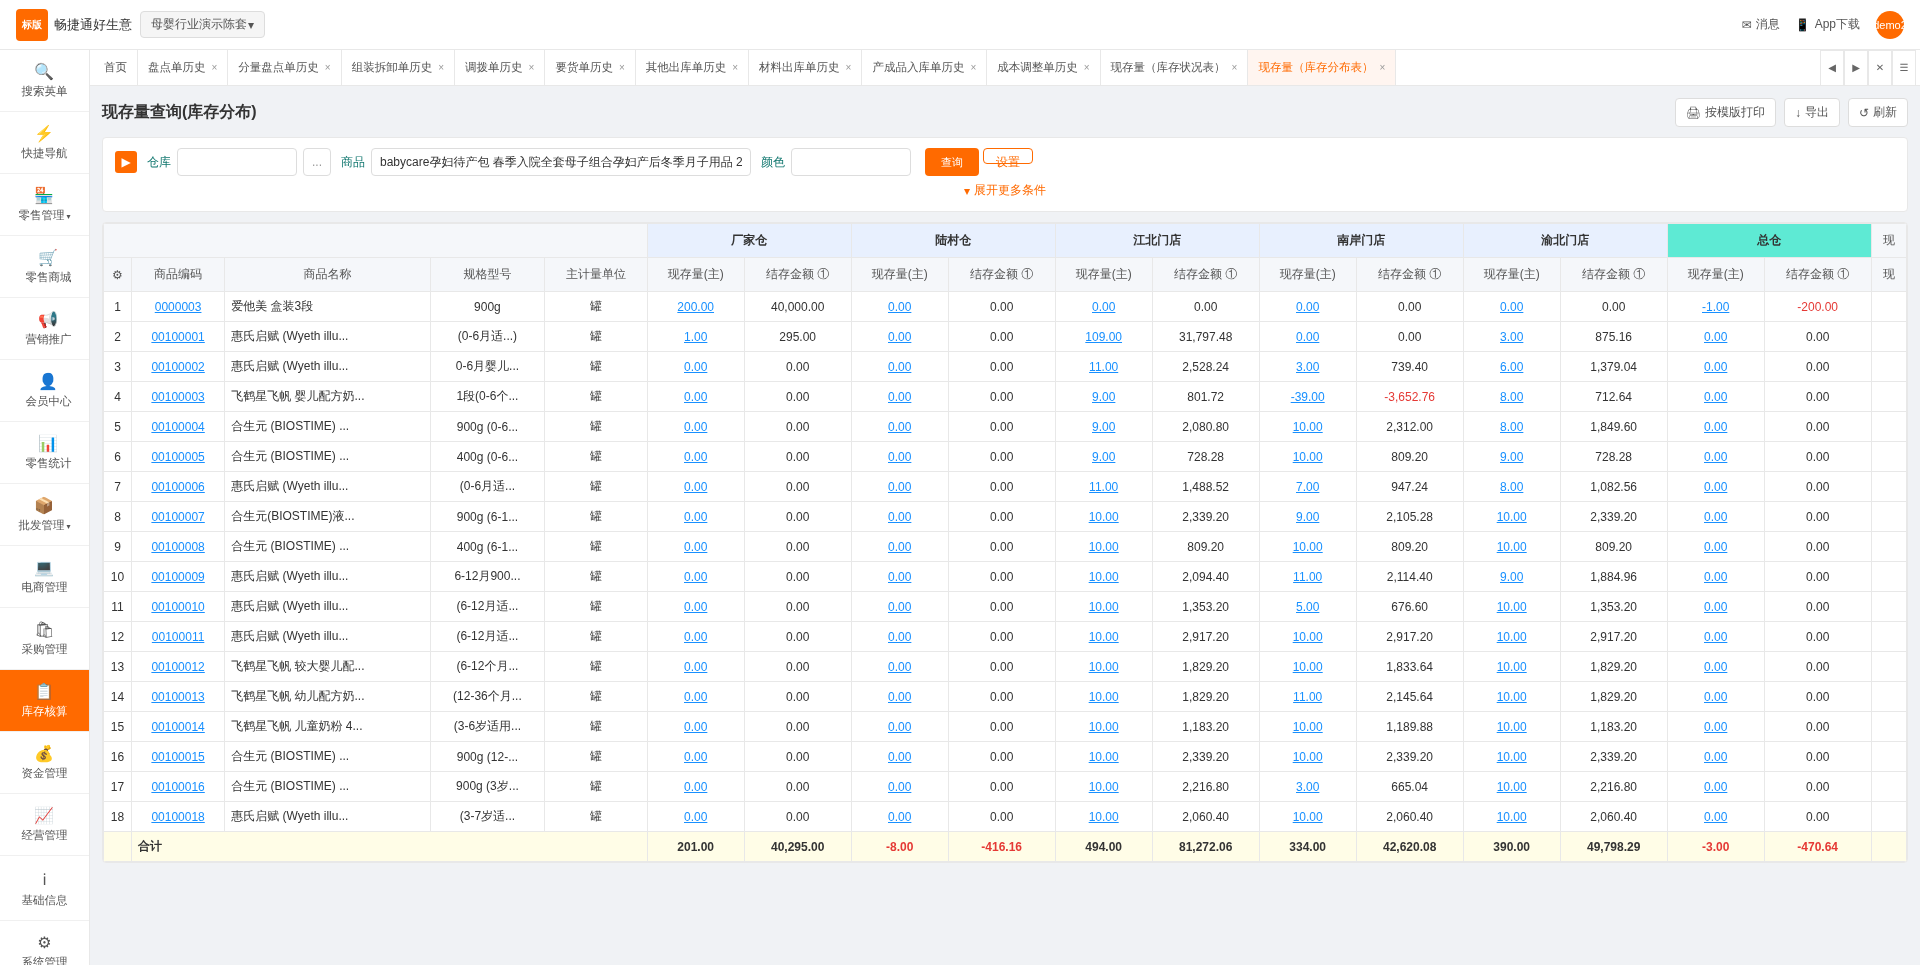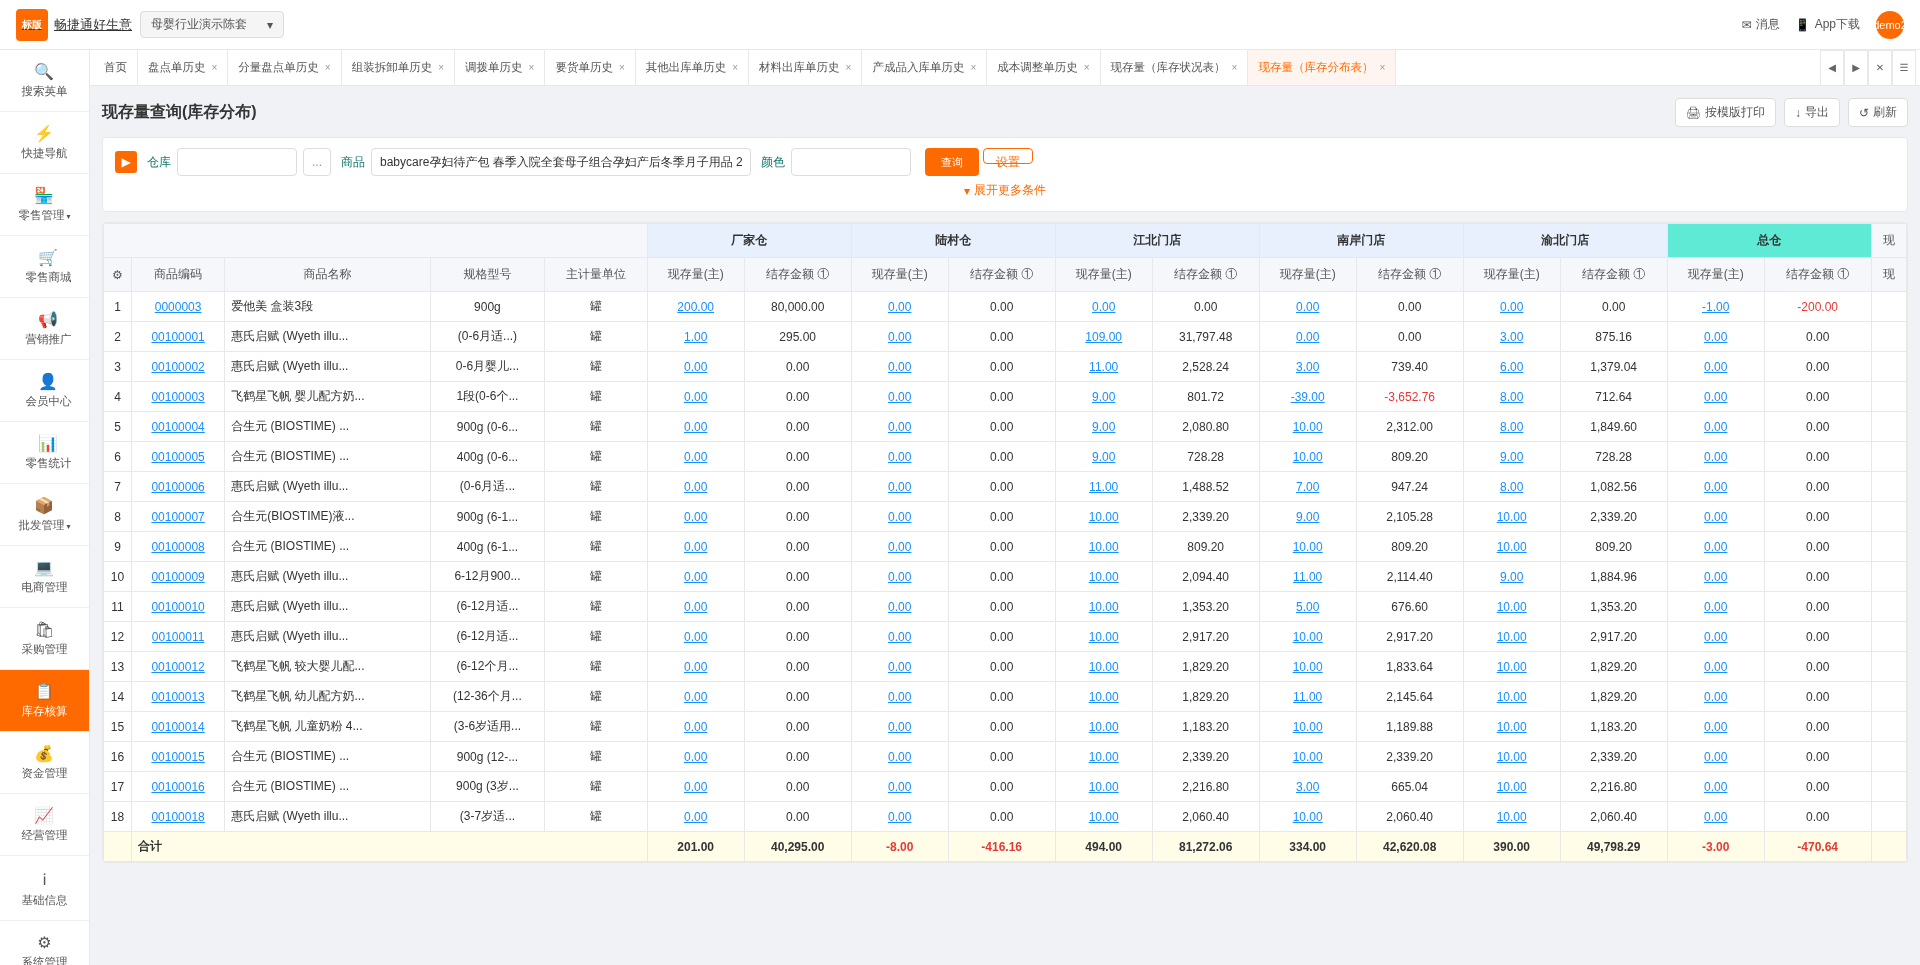--- a/index.html
+++ b/index.html
@@ -10,24 +10,24 @@
       height: 50px;
       background: #fff;
       display: flex;
       align-items: center;
       justify-content: space-between;
       padding: 0 16px;
       border-bottom: 1px solid #e8e8e8;
       position: fixed; top: 0; left: 0; right: 0; z-index: 100;
     }
     .top-bar-left { display: flex; align-items: center; gap: 8px; }
-    .logo-box { display: flex; align-items: center; gap: 6px; text-decoration: underline; }
+    .logo-box { display: flex; align-items: center; gap: 6px; }
     .logo-icon { width: 32px; height: 32px; background: #ff6a00; border-radius: 4px; display: flex; align-items: center; justify-content: center; color: #fff; font-size: 10px; font-weight: bold; }
     .logo-text { font-size: 13px; color: #333; line-height: 1.2; }
-    .store-selector { display: flex; align-items: center; gap: 20px; background: #f5f5f5; border: 1px solid #ddd; border-radius: 4px; padding: 4px 10px; cursor: pointer; font-size: 12px; color: #555; }
+    .store-selector { display: flex; align-items: center; gap: 1px; background: #f5f5f5; border: 1px solid #ddd; border-radius: 4px; padding: 4px 10px; cursor: pointer; font-size: 12px; color: #555; }
     .top-bar-right { display: flex; align-items: center; gap: 16px; }
     .top-right-item { display: flex; align-items: center; gap: 4px; cursor: pointer; font-size: 12px; color: #555; }
     .avatar { width: 28px; height: 28px; border-radius: 50%; background: #ff6a00; display: flex; align-items: center; justify-content: center; color: #fff; font-size: 11px; }
 
     
     .tab-bar {
       position: fixed; top: 50px; left: 90px; right: 0; z-index: 99;
       background: #fff;
       border-bottom: 1px solid #e8e8e8;
       display: flex;
@@ -355,21 +355,21 @@
           </tr>
         </thead>
         <tbody id="table-body">
         <tr>
       <td>1</td>
       <td><a>0000003</a></td>
       <td class="text-left">爱他美 盒装3段</td>
       <td>900g</td>
       <td>罐</td>
       <td><a>200.00</a></td>
-      <td>80,000.00</td>
+      <td>40,000.00</td>
       <td><a>0.00</a></td>
       <td>0.00</td>
       <td><a>0.00</a></td>
       <td>0.00</td>
       <td class=""><a>0.00</a></td>
       <td class="">0.00</td>
       <td><a>0.00</a></td>
       <td>0.00</td>
       <td class="red"><a>-1.00</a></td>
       <td class="red">-200.00</td>

